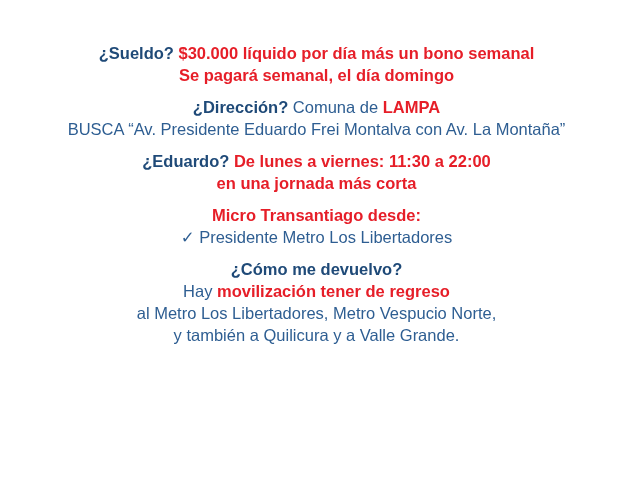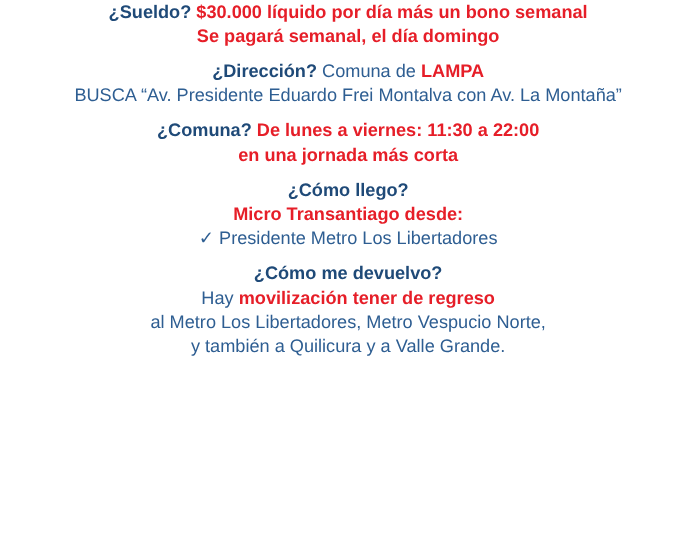--- a/index.html
+++ b/index.html
@@ -10,20 +10,21 @@
     width: 633px;
     height: 500px;
     overflow: hidden;
     background: var(--color-background, #ffffff);
     font-family: "Liberation Sans", sans-serif;
   }
   .flyer {
     box-sizing: border-box;
     width: 633px;
     height: 500px;
+    padding-top: 42px;
     text-align: center;
   }
   .section {
     margin: 0 0 10px 0;
   }
   .line {
     font-size: 16.5px;
     line-height: 22px;
     white-space: nowrap;
   }
@@ -62,31 +63,28 @@
     <div class="line">
       <span class="seg-navy-bold">¿Dirección? </span><span class="seg-blue">Comuna de </span><span class="seg-red-bold">LAMPA</span>
     </div>
     <div class="line">
       <span class="seg-blue">BUSCA “Av. Presidente Eduardo Frei Montalva con Av. La Montaña”</span>
     </div>
   </div>
 
   <div class="section">
     <div class="line">
-      <span class="seg-navy-bold">¿Comuna? </span><span class="seg-red-bold">De lunes a viernes: 11:30 a 22:00</span>
+      <span class="seg-navy-bold">¿Eduardo? </span><span class="seg-red-bold">De lunes a viernes: 11:30 a 22:00</span>
     </div>
     <div class="line">
       <span class="seg-red-bold">en una jornada más corta</span>
     </div>
   </div>
 
   <div class="section">
-    <div class="line">
-      <span class="seg-navy-bold">¿Cómo llego?</span>
-    </div>
     <div class="line">
       <span class="seg-red-bold">Micro Transantiago desde:</span>
     </div>
     <div class="line">
       <span class="seg-check">✓ </span><span class="seg-blue">Presidente Metro Los Libertadores</span>
     </div>
   </div>
 
 
   <div class="section">

